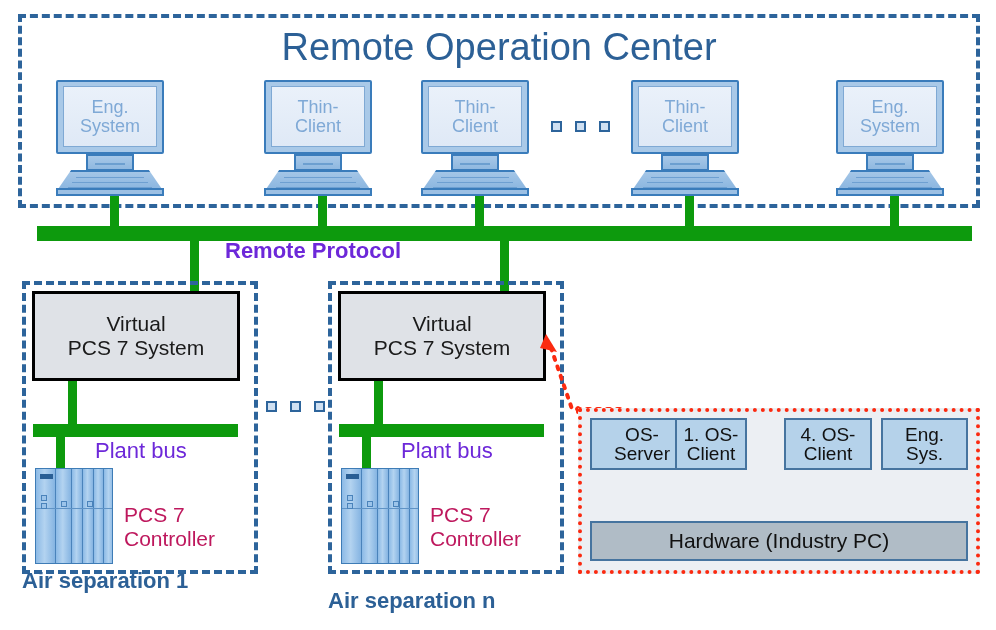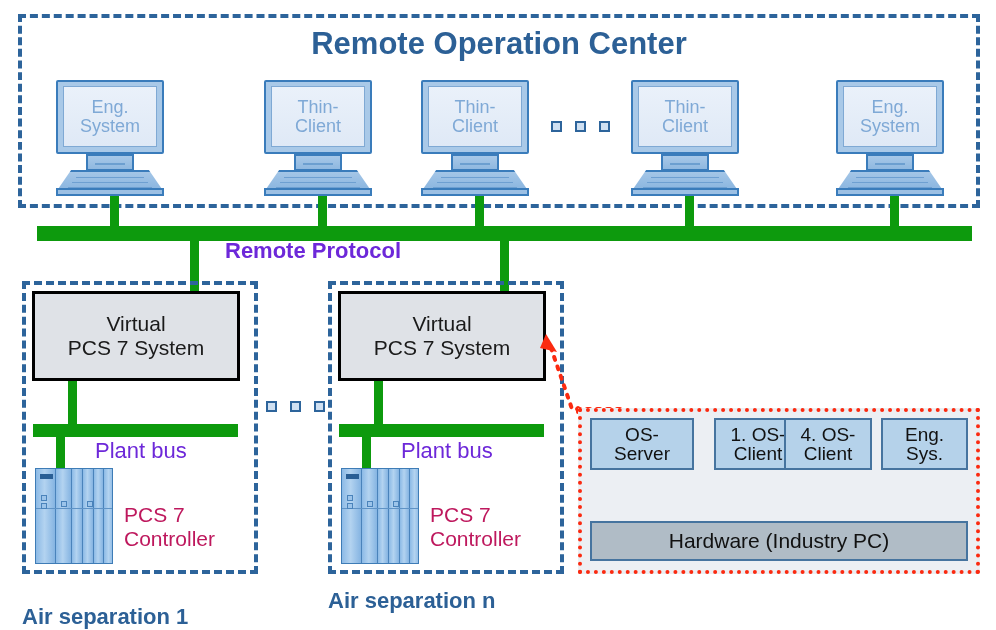--- a/index.html
+++ b/index.html
@@ -23,22 +23,22 @@
 
   
   .roc-frame {
     left: 18px; top: 14px; width: 962px; height: 194px;
     border: 4px dashed #2d649b;
     background: transparent;
   }
   .roc-title {
     left: 18px; top: 26px; width: 962px;
     text-align: center;
-    font-size: 31px;
-    font-weight: bold;
+    font-size: 38px;
+    font-weight: normal;
     color: #2c6096;
     letter-spacing: 0px;
     white-space: nowrap;
   }
 
   
   .ws { width: 120px; height: 116px; }
   .ws .screen-outer {
     position: absolute;
     left: 6px; top: 0; width: 108px; height: 74px;
@@ -350,21 +350,21 @@
     <div class="dot" style="left:5px; top:26px;"></div>
     <div class="dot" style="left:5px; top:34px;"></div>
     <div class="dot" style="left:25px; top:32px;"></div>
     <div class="dot" style="left:51px; top:32px;"></div>
   </div>
   <div class="abs ctrl-label" style="left:124px; top:503px;">
     <div>PCS 7</div>
     <div>Controller</div>
   </div>
 
-  <div class="abs as-label" style="left:22px; top:604px;">Air separation  1</div>
+  <div class="abs as-label" style="left:22px; top:568px;">Air separation  1</div>
 
   <div class="dotsq" style="left:266px; top:401px;"></div>
   <div class="dotsq" style="left:290px; top:401px;"></div>
   <div class="dotsq" style="left:314px; top:401px;"></div>
 
   <div class="abs as-frame" style="left:328px; top:281px; width:236px; height:293px;"></div>
 
   <div class="abs vbox" style="left:338px; top:291px; width:208px; height:90px;">
     <span>Virtual</span>
     <span>PCS 7 System</span>
@@ -405,21 +405,21 @@
 
     <polygon points="546,334 557,352 540,348" fill="#fb2a10"></polygon>
   </svg>
 
   <div class="abs esxi-frame"></div>
 
   <div class="abs vm-cell" style="left:590px; width:104px;">
     <span>OS-</span>
     <span>Server</span>
   </div>
-  <div class="abs vm-cell" style="left:714px; width:88px;">
+  <div class="abs vm-cell" style="left:675px; width:72px;">
     <span>1. OS-</span>
     <span>Client</span>
   </div>
   <div class="abs vm-cell" style="left:784px; width:88px;">
     <span>4. OS-</span>
     <span>Client</span>
   </div>
   <div class="abs vm-cell" style="left:881px; width:87px;">
     <span>Eng.</span>
     <span>Sys.</span>

